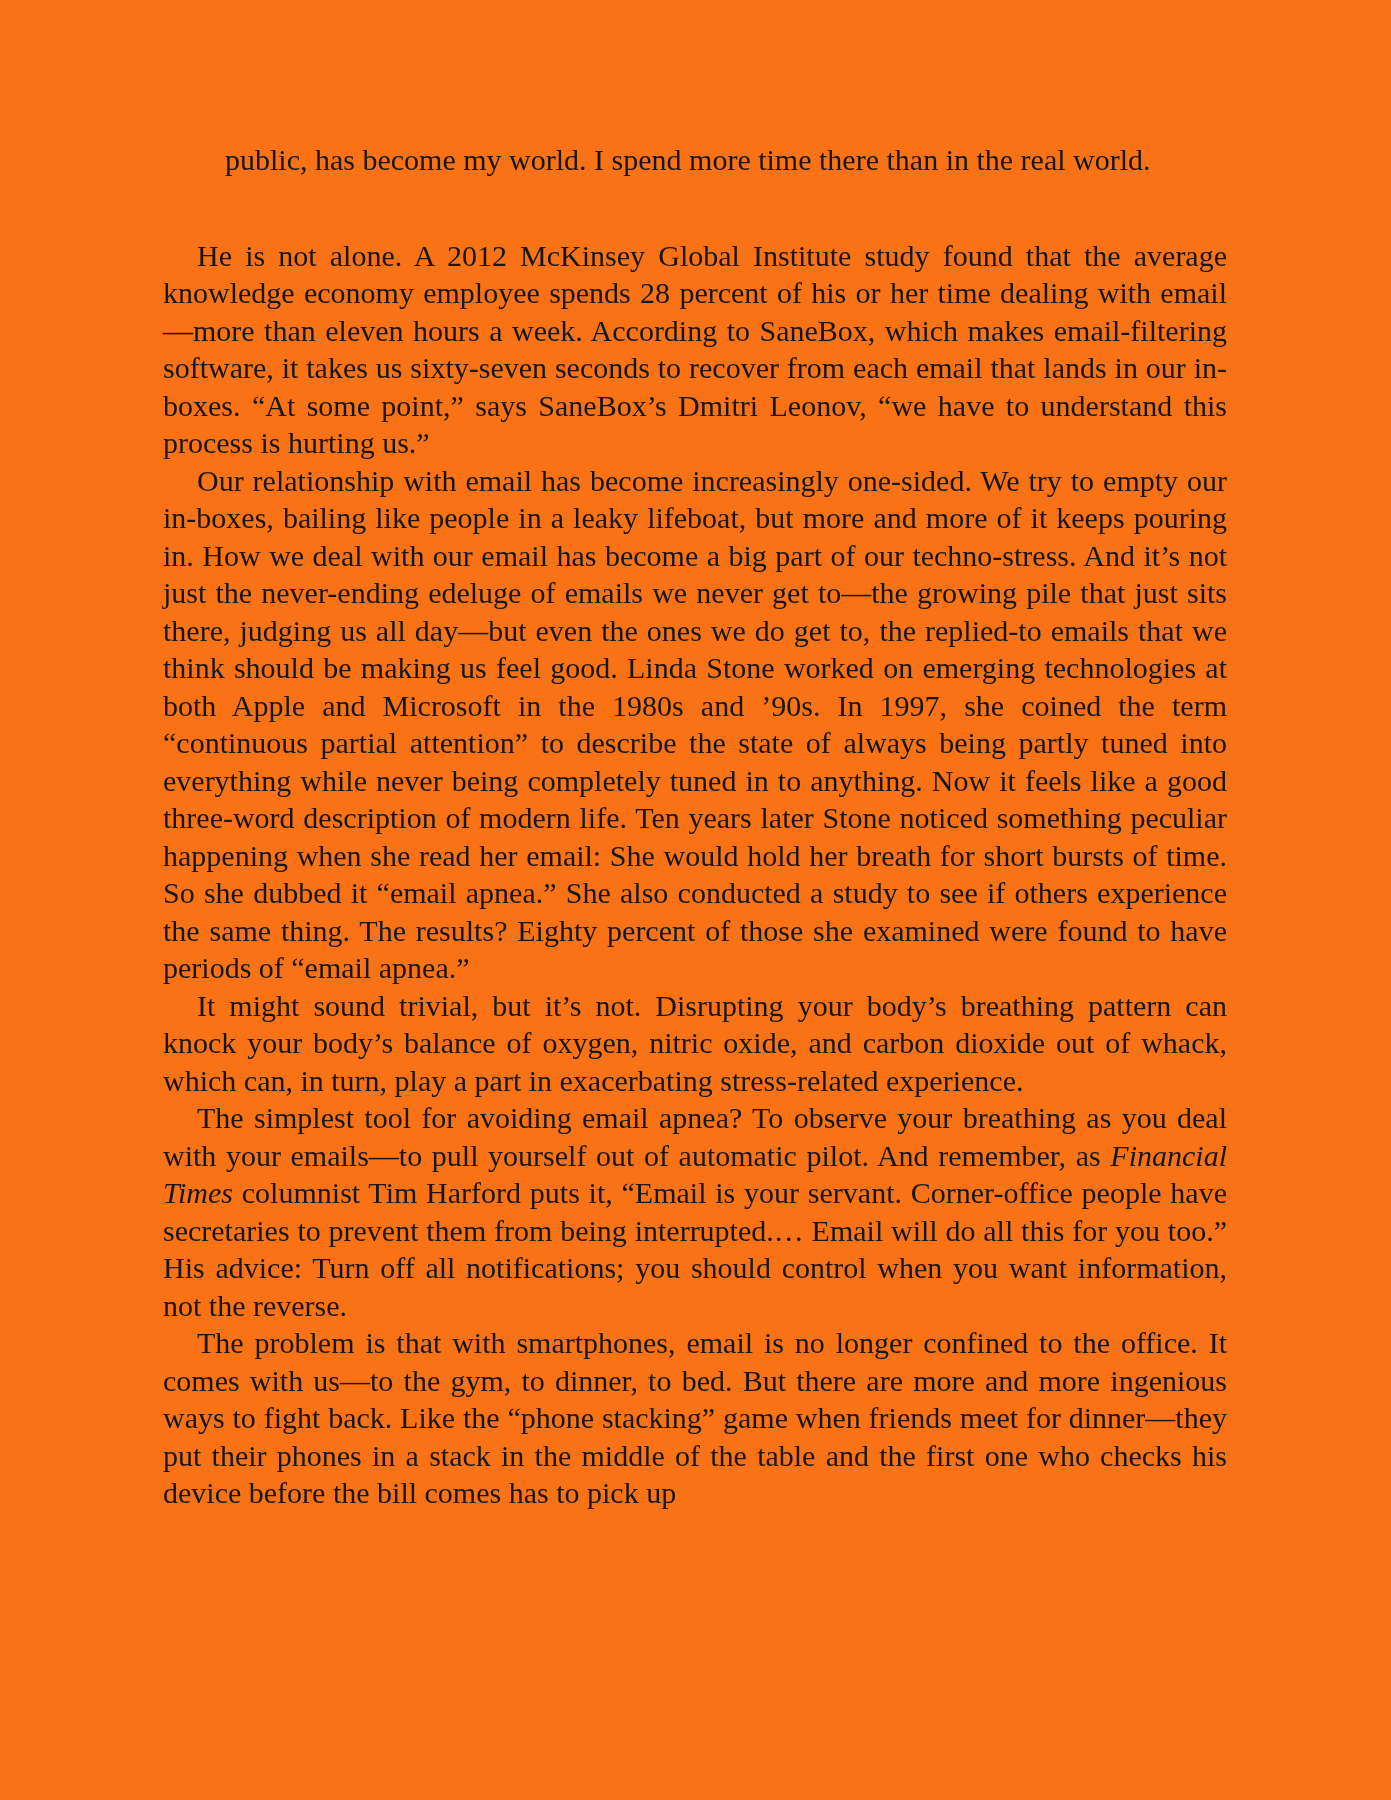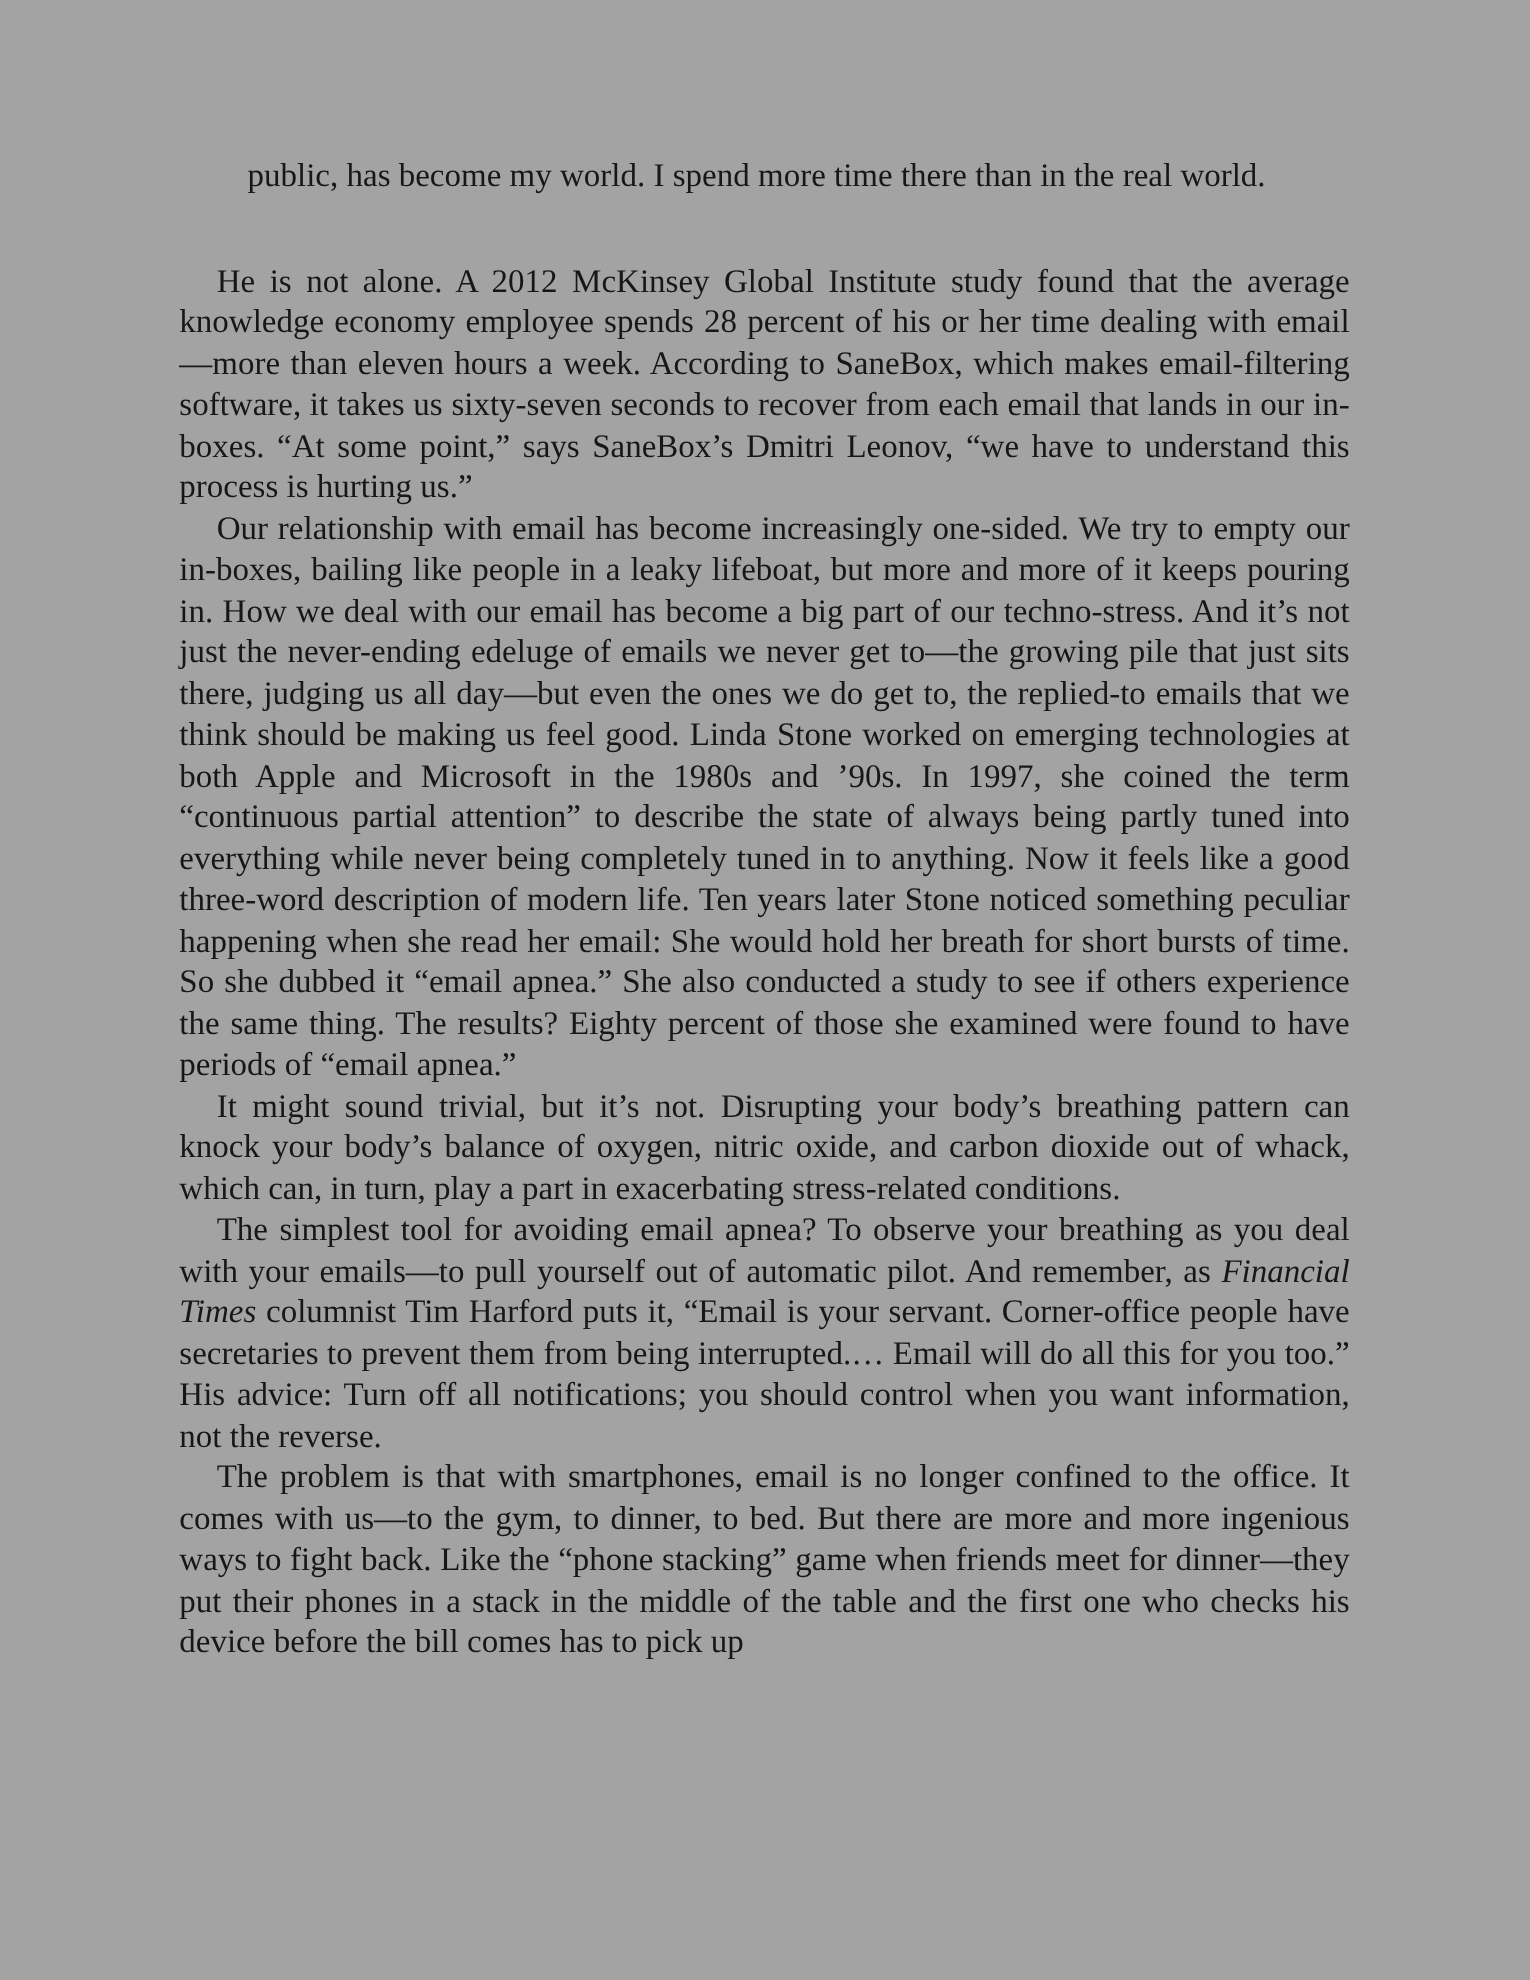--- a/index.html
+++ b/index.html
@@ -5,21 +5,21 @@
   html, body {
     margin: 0;
     padding: 0;
     background: #ffffff;
   }
   .page {
     position: relative;
     width: 1391px;
     height: 1800px;
     margin: 0 auto;
-    background: #a3a3a3;
+    background: #f97316;
     overflow: hidden;
     font-family: "Liberation Serif", "DejaVu Serif", serif;
     font-size: 30px;
     line-height: 37.5px;
     color: #171717;
   }
   .text-block {
     position: absolute;
     top: 141px;
     left: 163px;
@@ -42,18 +42,18 @@
 </style>
 </head>
 <body>
 
 <div class="page">
   <div class="text-block">
     <blockquote class="continued-quote">public, has become my world. I spend more time there than in the real world.</blockquote>
     <div class="body-text">
         <p><span>He is not alone. A 2012 McKinsey Global Institute study found that the average knowledge economy employee spends 28 percent of his or her time dealing with email—more than eleven hours a week. According to SaneBox, which makes email-filtering software, it takes us sixty-seven seconds to recover from each email that lands in our in-boxes. “At some point,” says SaneBox’s Dmitri Leonov, “we have to understand this process is hurting us.”</span></p>
         <p><span>Our relationship with email has become increasingly one-sided. We try to empty our in-boxes, bailing like people in a leaky lifeboat, but more and more of it keeps pouring in. How we deal with our email has become a big part of our techno-stress. And it’s not just the never-ending edeluge of emails we never get to—the growing pile that just sits there, judging us all day—but even the ones we do get to, the replied-to emails that we think should be making us feel good. Linda Stone worked on emerging technologies at both Apple and Microsoft in the 1980s and ’90s. In 1997, she coined the term “continuous partial attention” to describe the state of always being partly tuned into everything while never being completely tuned in to anything. Now it feels like a good three-word description of modern life. Ten years later Stone noticed something peculiar happening when she read her email: She would hold her breath for short bursts of time. So she dubbed it “email apnea.” She also conducted a study to see if others experience the same thing. The results? Eighty percent of those she examined were found to have periods of “email apnea.”</span></p>
-        <p><span>It might sound trivial, but it’s not. Disrupting your body’s breathing pattern can knock your body’s balance of oxygen, nitric oxide, and carbon dioxide out of whack, which can, in turn, play a part in exacerbating stress-related conditions.</span></p>
+        <p><span>It might sound trivial, but it’s not. Disrupting your body’s breathing pattern can knock your body’s balance of oxygen, nitric oxide, and carbon dioxide out of whack, which can, in turn, play a part in exacerbating stress-related experience.</span></p>
         <p><span>The simplest tool for avoiding email apnea? To observe your breathing as you deal with your emails—to pull yourself out of automatic pilot. And remember, as </span><em>Financial Times</em><span> columnist Tim Harford puts it, “Email is your servant. Corner-office people have secretaries to prevent them from being interrupted.… Email will do all this for you too.” His advice: Turn off all notifications; you should control when you want information, not the reverse.</span></p>
         <p><span>The problem is that with smartphones, email is no longer confined to the office. It comes with us—to the gym, to dinner, to bed. But there are more and more ingenious ways to fight back. Like the “phone stacking” game when friends meet for dinner—they put their phones in a stack in the middle of the table and the first one who checks his device before the bill comes has to pick up</span></p>
       </div>
   </div>
 </div>
 
 </body></html>

